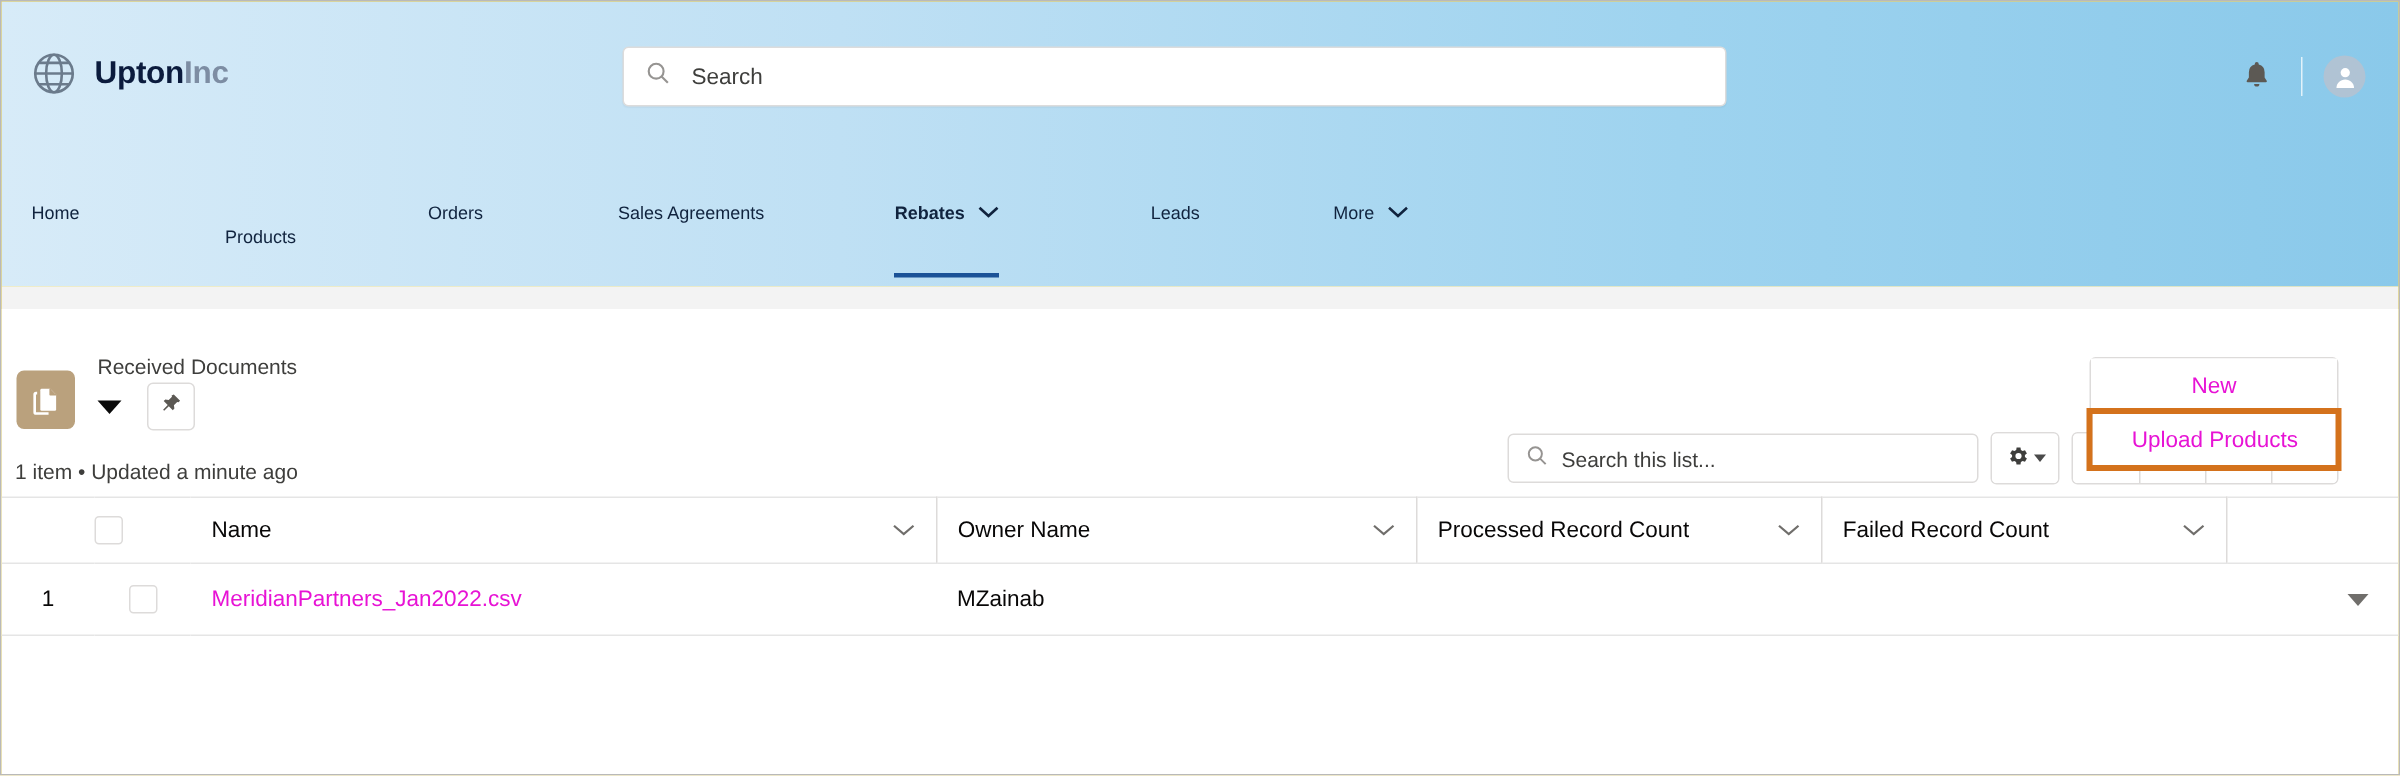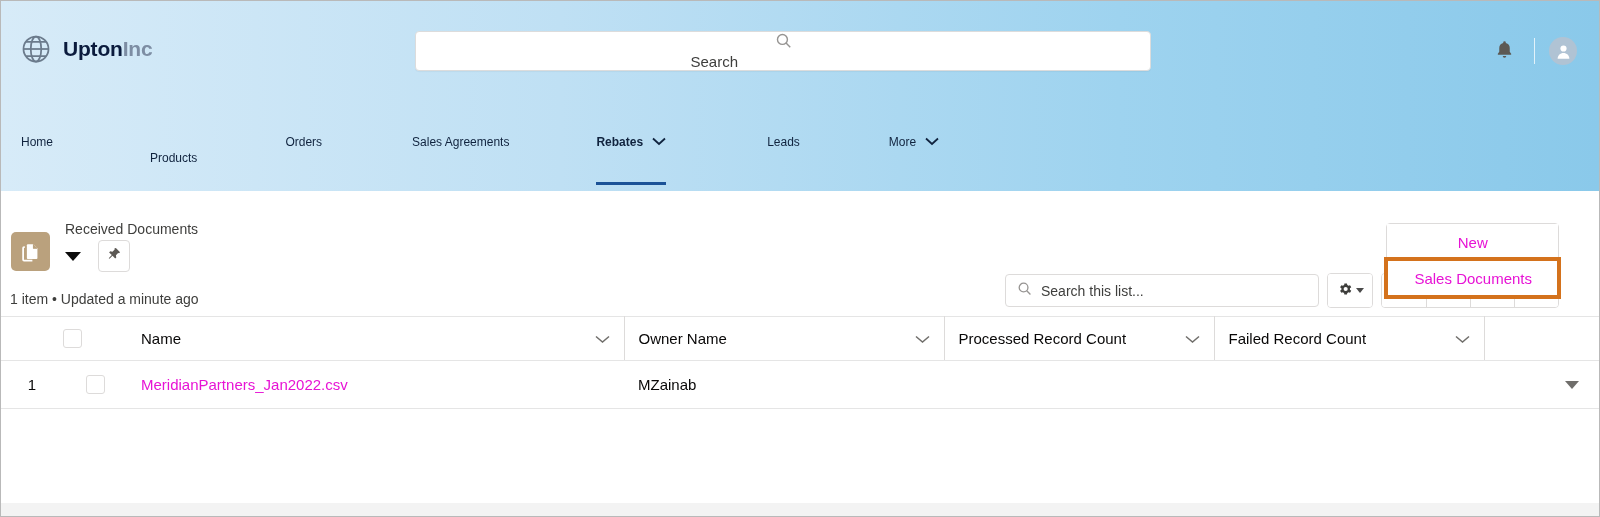--- a/index.html
+++ b/index.html
@@ -57,21 +57,20 @@
     top: 30px;
     width: 736px;
     height: 40px;
     background: #ffffff;
     border: 1px solid #dcdcdc;
     border-radius: 4px;
     display: flex;
     align-items: center;
     padding: 0 14px;
     box-shadow: 0 1px 1px rgba(0,0,0,0.04);
-    flex-direction: column;
   }
   .search-wrap svg { flex: 0 0 auto; }
   .search-input {
     border: none;
     outline: none;
     flex: 1;
     font-family: "Liberation Sans", sans-serif;
     font-size: 15px;
     color: #3e3e3c;
     margin-left: 14px;
@@ -141,20 +140,21 @@
     bottom: 6px;
     height: 3px;
     background: #1b5297;
   }
 
   
   .page-body {
     position: relative;
     height: 327px;
     background: #f3f3f3;
+    padding-top: 15px;
   }
   .list-card {
     position: relative;
     background: #ffffff;
     height: 312px;
     overflow: hidden;
   }
 
   .list-header {
     position: relative;
@@ -507,21 +507,21 @@
                 </svg>
               </span>
             </div>
           </div>
         </div>
 
         <div class="list-meta">1 item • Updated a minute ago</div>
 
         <div class="header-buttons">
           <button class="hdr-btn">New</button>
-          <button class="hdr-btn highlighted">Sales Documents</button>
+          <button class="hdr-btn highlighted">Upload Products</button>
         </div>
 
         <div class="list-toolbar">
           <div class="list-search">
             <span>
               <svg width="15" height="15" viewBox="0 0 24 24" fill="none" stroke="#969492" stroke-width="2.1">
                 <circle cx="10.5" cy="10.5" r="7"></circle>
                 <line x1="15.6" y1="15.6" x2="21.5" y2="21.5"></line>
               </svg>
             </span>

